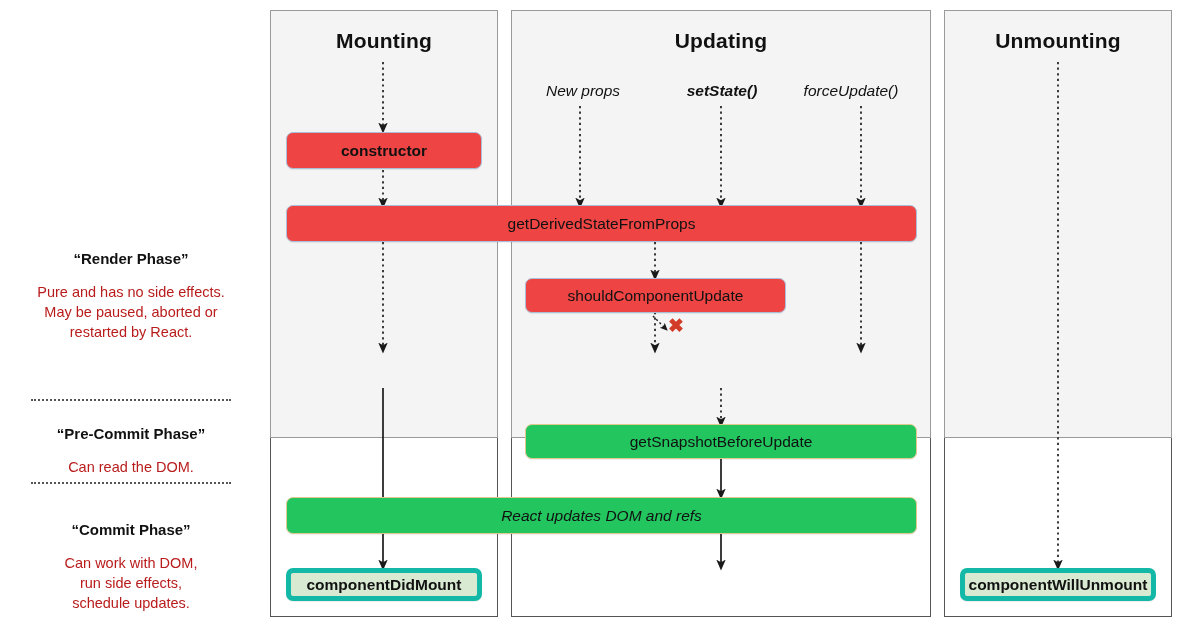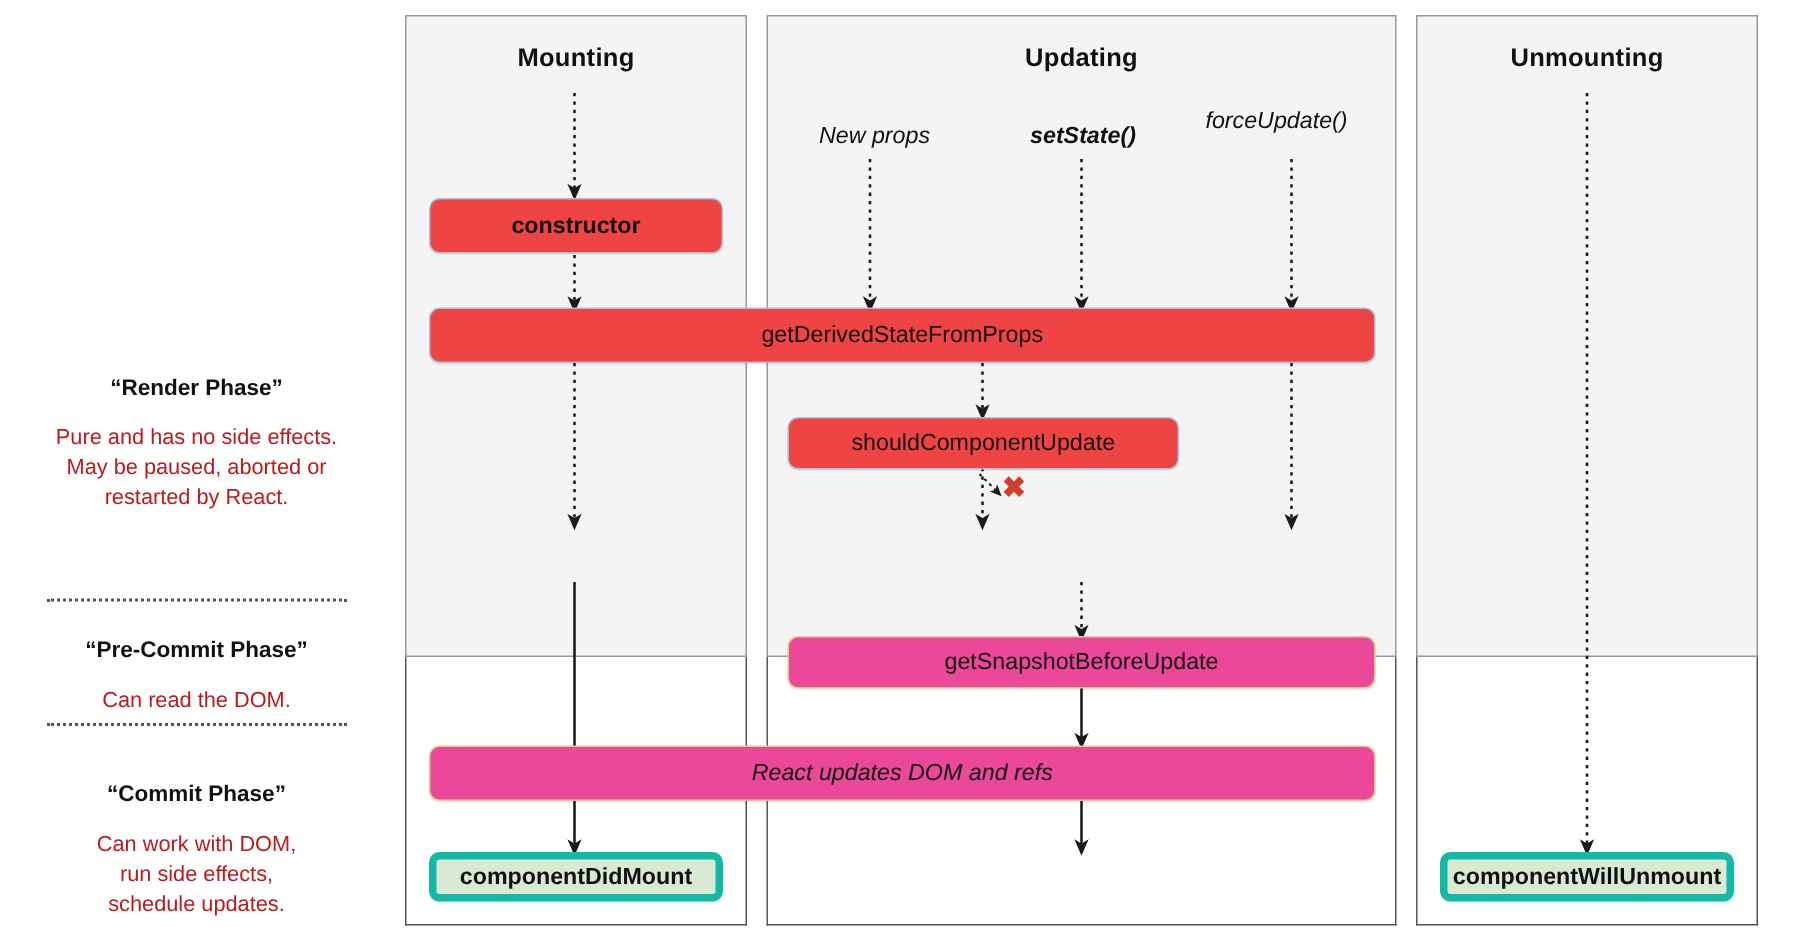--- a/index.html
+++ b/index.html
@@ -71,21 +71,21 @@
     background: #ffffff;
     border: 1px solid #555;
     border-top: none;
   }
   .panel-title {
     position: absolute;
     top: 18px;
     left: 0;
     right: 0;
     text-align: center;
-    font-size: 17px;
+    font-size: 21px;
     font-weight: bold;
     color: #111;
     letter-spacing: 0.2px;
   }
 
   
   .trigger {
     position: absolute;
     font-size: 15.5px;
     font-style: italic;
@@ -102,21 +102,21 @@
     border-radius: 7px;
     display: flex;
     align-items: center;
     justify-content: center;
     font-size: 15.5px;
     color: #111;
     text-align: center;
     box-shadow: 0 1px 1px rgba(0,0,0,0.07);
   }
   .node.blue   { background: #ef4444; border: 1px solid #a9bfd8; }
-  .node.yellow { background: #ec4899; border: 1px solid #dfc98f; }
+  .node.yellow { background: #22c55e; border: 1px solid #dfc98f; }
   .node.green  { background: #d9ead3; border: 5px solid #14b8a6; }
   .node.bold   { font-weight: bold; }
   .node.italic { font-style: italic; }
 
   
   #arrow-layer {
     position: absolute;
     inset: 0;
     pointer-events: none;
   }
@@ -213,21 +213,21 @@
       <line x1="721" y1="458" x2="721" y2="494" stroke-dasharray="0" marker-end="url(#head)"></line>
 
       <line x1="721" y1="534" x2="721" y2="565" stroke-dasharray="0" marker-end="url(#head)"></line>
 
       <line x1="1058" y1="62" x2="1058" y2="565" stroke-dasharray="2.2 3.4" marker-end="url(#head)"></line>
     </g>
   </svg>
 
   <div class="trigger" style="left:583px; top:82px;">New props</div>
   <div class="trigger" style="left:722px; top:82px;font-weight:bold;">setState()</div>
-  <div class="trigger" style="left:851px; top:72px;">forceUpdate()</div>
+  <div class="trigger" style="left:851px; top:82px;">forceUpdate()</div>
 
   <div class="node blue bold" style="left:286px; top:132px; width:196px; height:37px;">constructor</div>
 
   <div class="node blue" style="left:286px; top:205px; width:631px; height:37px;">getDerivedStateFromProps</div>
 
   <div class="node blue" style="left:525px; top:278px; width:261px; height:35px;">shouldComponentUpdate</div>
 
 
   <div class="node yellow" style="left:525px; top:424px; width:392px; height:35px;">getSnapshotBeforeUpdate</div>
 

